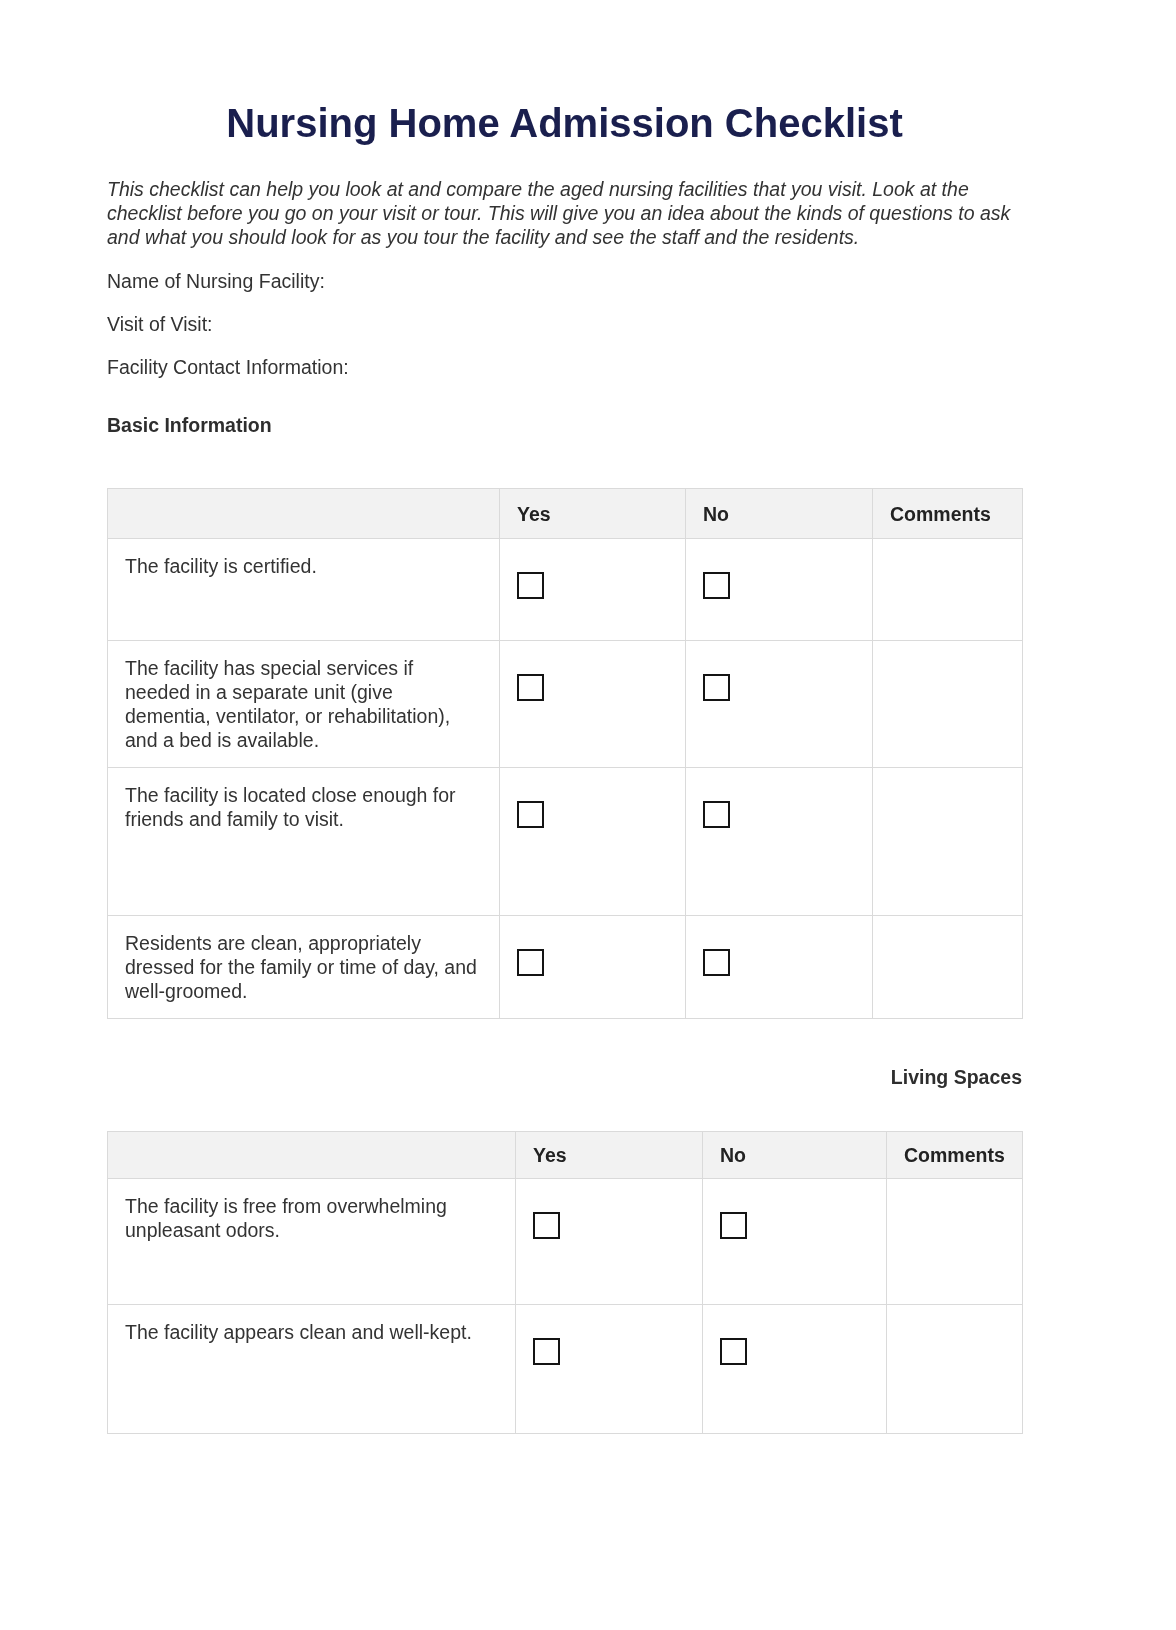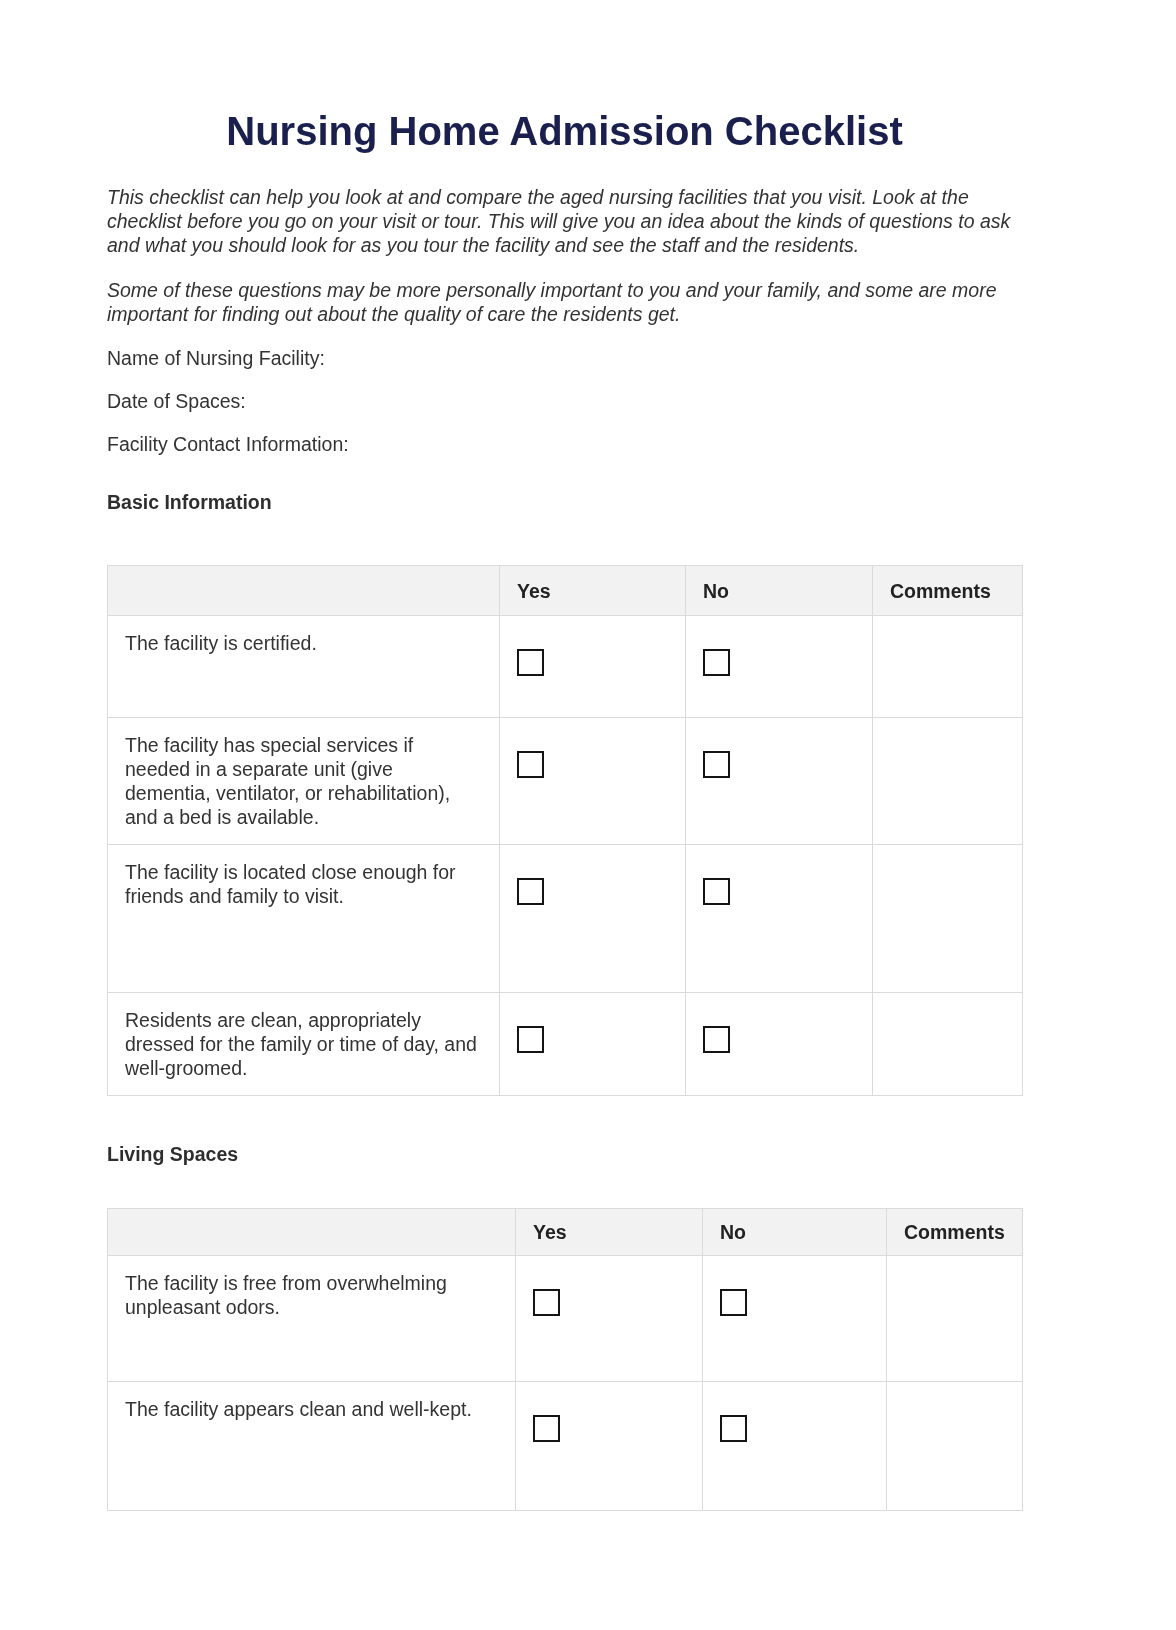--- a/index.html
+++ b/index.html
@@ -17,21 +17,21 @@
     background:#ffffff;
     font-family:"Liberation Sans", sans-serif;
     color:var(--text-color);
   }
   .content{
     margin:0 107px;
     padding-top:97px;
     width:915px;
   }
   h1.doc-title{
-    margin:12px;
+    margin:4px;
     font-size:40px;
     line-height:1.1;
     font-weight:700;
     text-align:center;
     color:var(--title-color);
   }
   p.intro{
     margin:0;
     margin-top:32px;
     font-size:19.5px;
@@ -56,21 +56,21 @@
     color:#2e2e2e;
   }
   section.checklist-section h2{margin-top:36px;}
   table.checklist{
     border-collapse:collapse;
     table-layout:fixed;
     width:915px;
     margin-top:51px;
     border:1px solid var(--border-color);
   }
-  #section-1 h2.section-heading{margin-top:47px;}
+  #section-1 h2.section-heading{margin-top:47px;text-align:right;}
   #section-1 table.checklist{margin-top:42px;}
   table.checklist th,
   table.checklist td{
     border:1px solid var(--border-color);
     vertical-align:top;
     text-align:left;
     padding:15px 17px;
     font-size:19.5px;
     line-height:24px;
     color:var(--text-color);
@@ -112,24 +112,23 @@
   }
 </style>
 </head>
 <body>
 
 <div class="content">
 
   <h1 class="doc-title">Nursing Home Admission Checklist</h1>
 
   <p class="intro">This checklist can help you look at and compare the aged nursing facilities that you visit. Look at the checklist before you go on your visit or tour. This will give you an idea about the kinds of questions to ask and what you should look for as you tour the facility and see the staff and the residents.</p>
-  <p class="intro">Some of these questions may be more personally important to you and your family, and some are more important for finding out about the quality of care the residents get.</p>
 
   <p class="field">Name of Nursing Facility:</p>
-  <p class="field">Date of Spaces:</p>
+  <p class="field">Visit of Visit:</p>
   <p class="field">Facility Contact Information:</p>
 
   <section class="checklist-section" id="section-0">
     <h2 class="section-heading">Basic Information</h2>
     <table class="checklist t-basic">
       <colgroup>
         <col class="c-q">
           <col class="c-yes">
           <col class="c-no">
           <col class="c-com">

